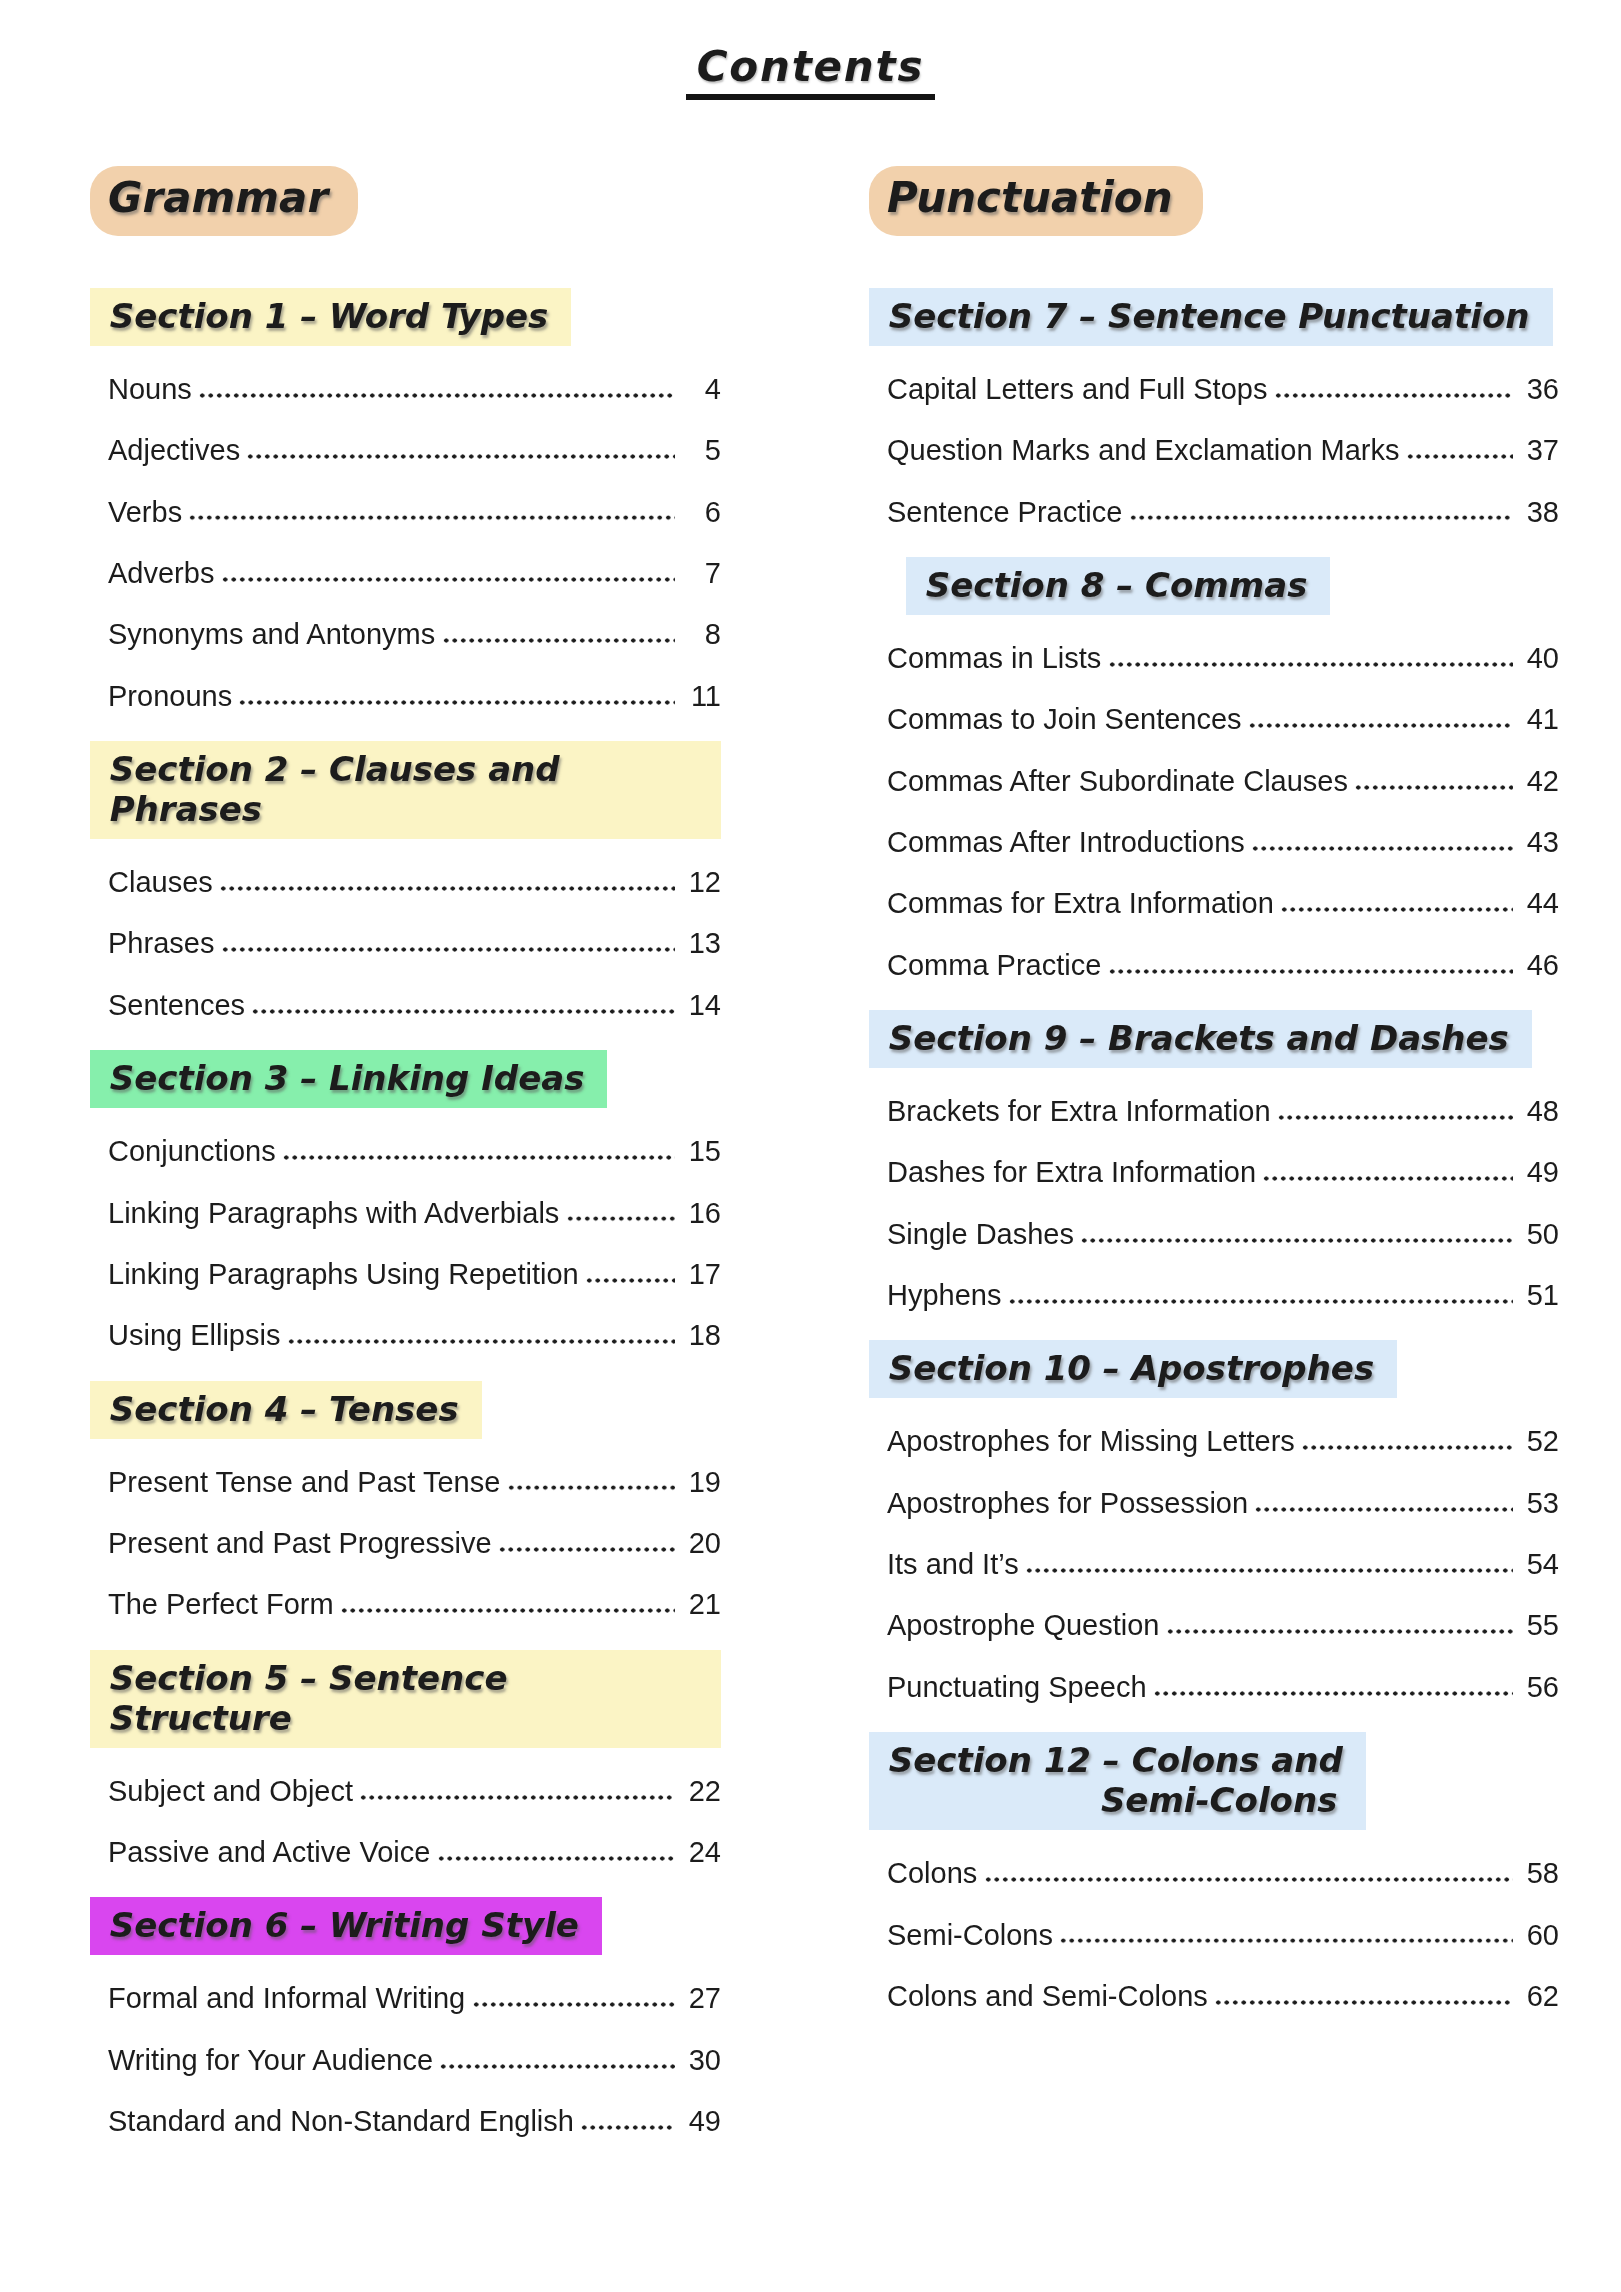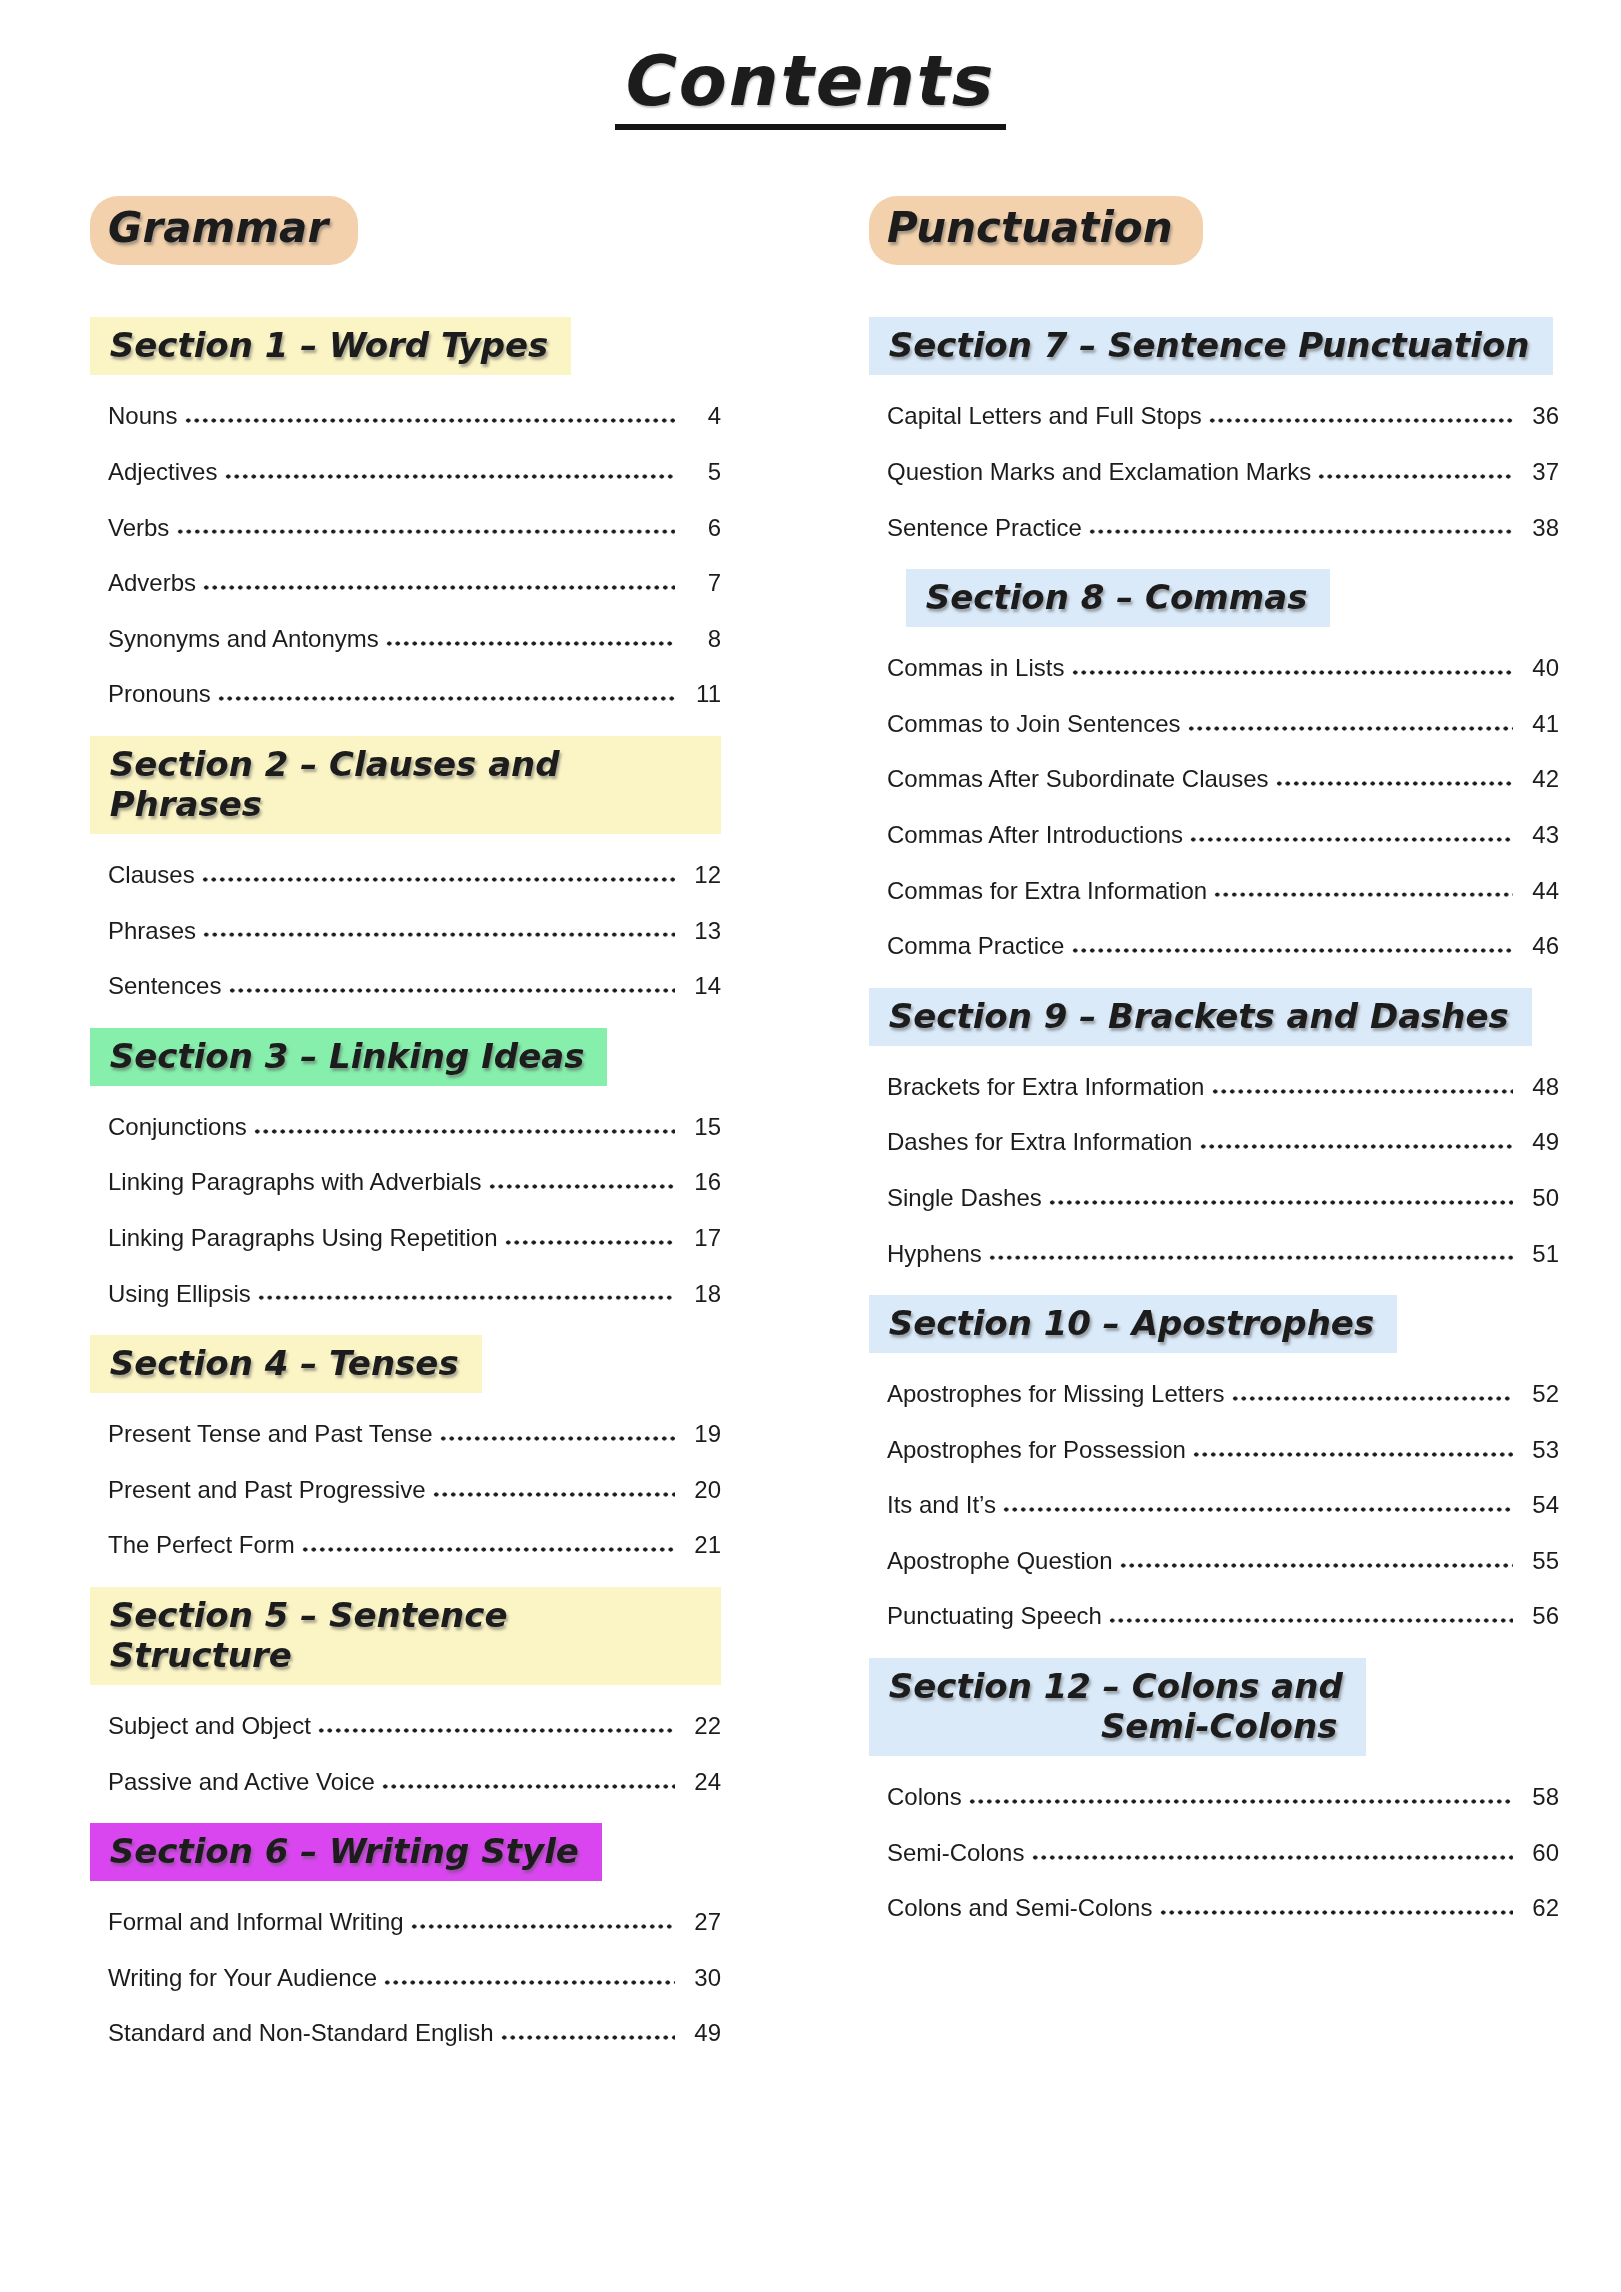--- a/index.html
+++ b/index.html
@@ -11,21 +11,21 @@
     font-family: "Liberation Sans", sans-serif;
     color: #1c1c1c;
     overflow: hidden;
   }
   .title-wrap { text-align: center; padding-top: 45px; }
   .page-title {
     display: inline-block;
     font-family: "DejaVu Sans", sans-serif;
     font-style: italic;
     font-weight: bold;
-    font-size: 70px;
+    font-size: 42px;
     letter-spacing: 1.8px;
     line-height: 1.05;
     border-bottom: 6.3px solid #141414;
     padding: 0 10.7px 5.4px 10.7px;
     text-shadow: 0.9px 1.8px 1.8px rgba(80,80,80,0.35);
   }
   .columns {
     display: grid;
     grid-template-columns: 631px 690px;
     column-gap: 148px;
@@ -54,21 +54,21 @@
     line-height: 1.18;
     padding: 8px 23px 9.9px 19.7px;
     text-shadow: 1.8px 2.7px 2.7px rgba(90,90,90,0.5);
   }
   .sec-title .t1 { display: block; }
   .sec-title .t2 { display: block; text-align: right; padding-right: 5.4px; }
   ul.rows { list-style: none; margin-top: 27px; padding-left: 18px; }
   li.row {
     display: flex;
     align-items: baseline;
-    font-size: 24px;
+    font-size: 29px;
     line-height: 1.15;
     margin-bottom: 28px;
     justify-content: center;
   }
   .lbl { white-space: nowrap; }
   .dots {
     flex: 1 1 auto;
     display: inline-block;
     height: 7.2px;
     min-width: 27px;

